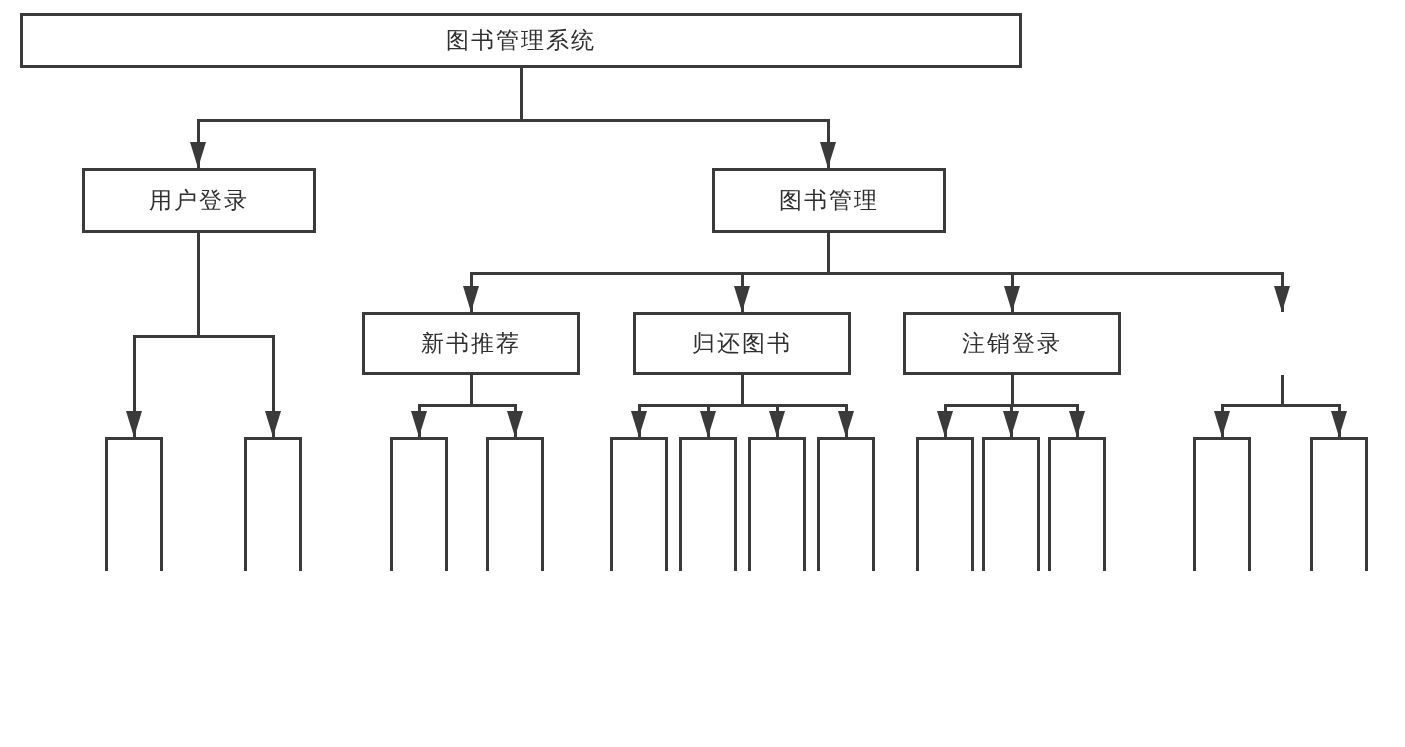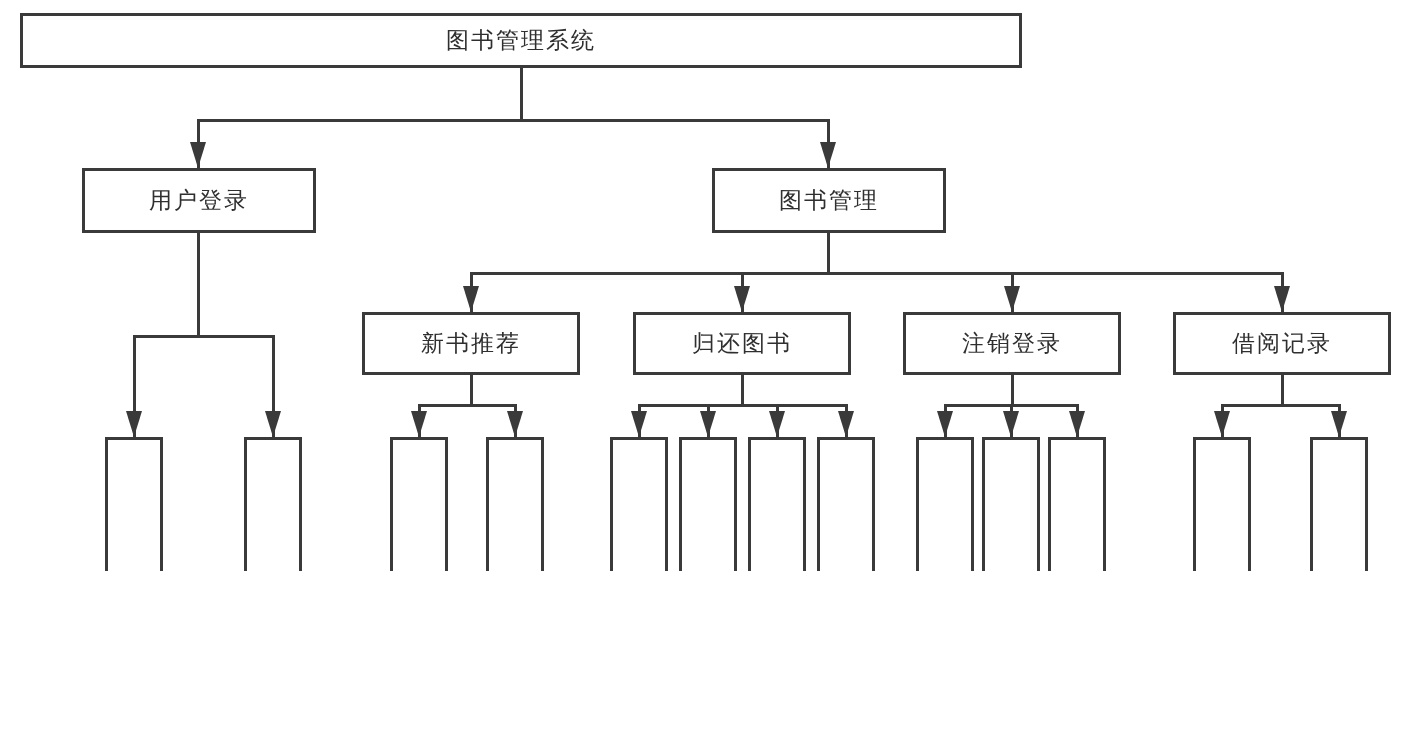--- a/index.html
+++ b/index.html
@@ -50,23 +50,20 @@
   </div>
 
   <div class="box" style="left:362px;top:312px;width:218px;height:63px">
     <span>新书推荐</span>
   </div>
   <div class="box" style="left:633px;top:312px;width:218px;height:63px">
     <span>归还图书</span>
   </div>
   <div class="box" style="left:903px;top:312px;width:218px;height:63px">
     <span>注销登录</span>
-  </div>
-  <div class="box" style="left:1173px;top:312px;width:218px;height:63px">
-    <span>借阅记录</span>
   </div>
 
   <div class="box vbox" style="left:105px;top:437px;width:58px;height:298px">
     <span>用户登录</span>
   </div>
   <div class="box vbox" style="left:244px;top:437px;width:58px;height:298px">
     <span>注销登录</span>
   </div>
 
   <div class="box vbox" style="left:390px;top:437px;width:58px;height:298px">

